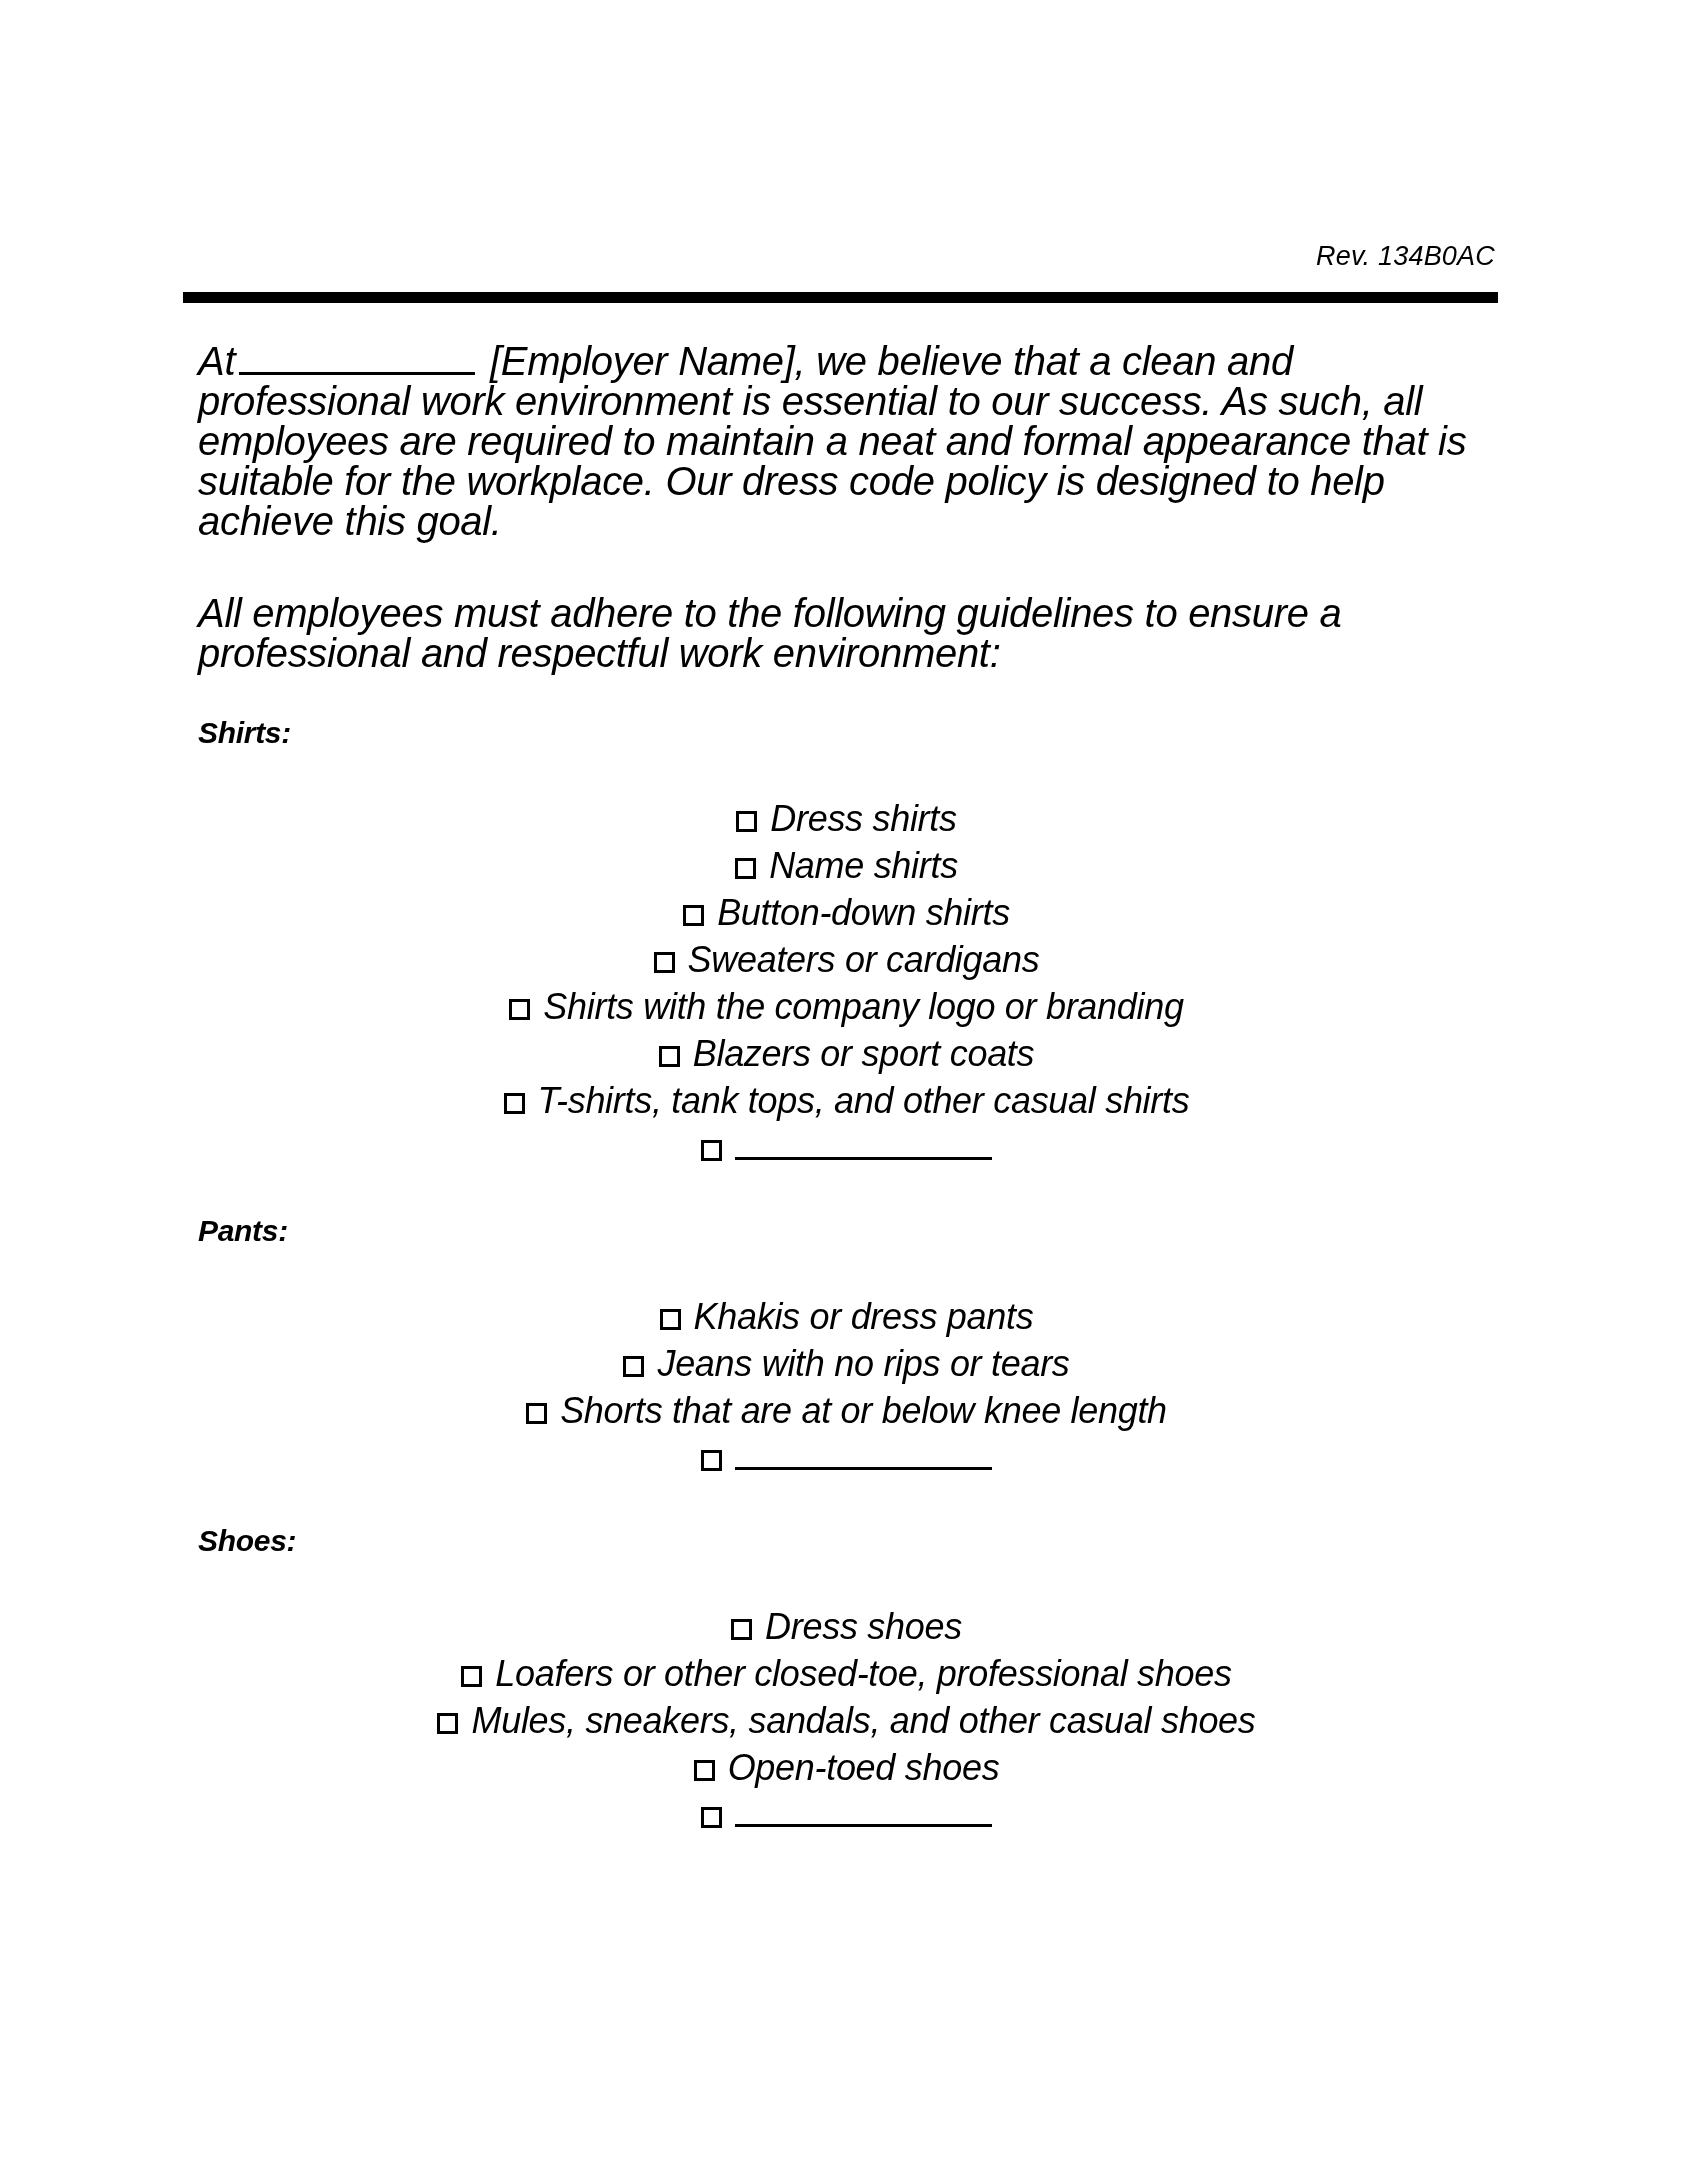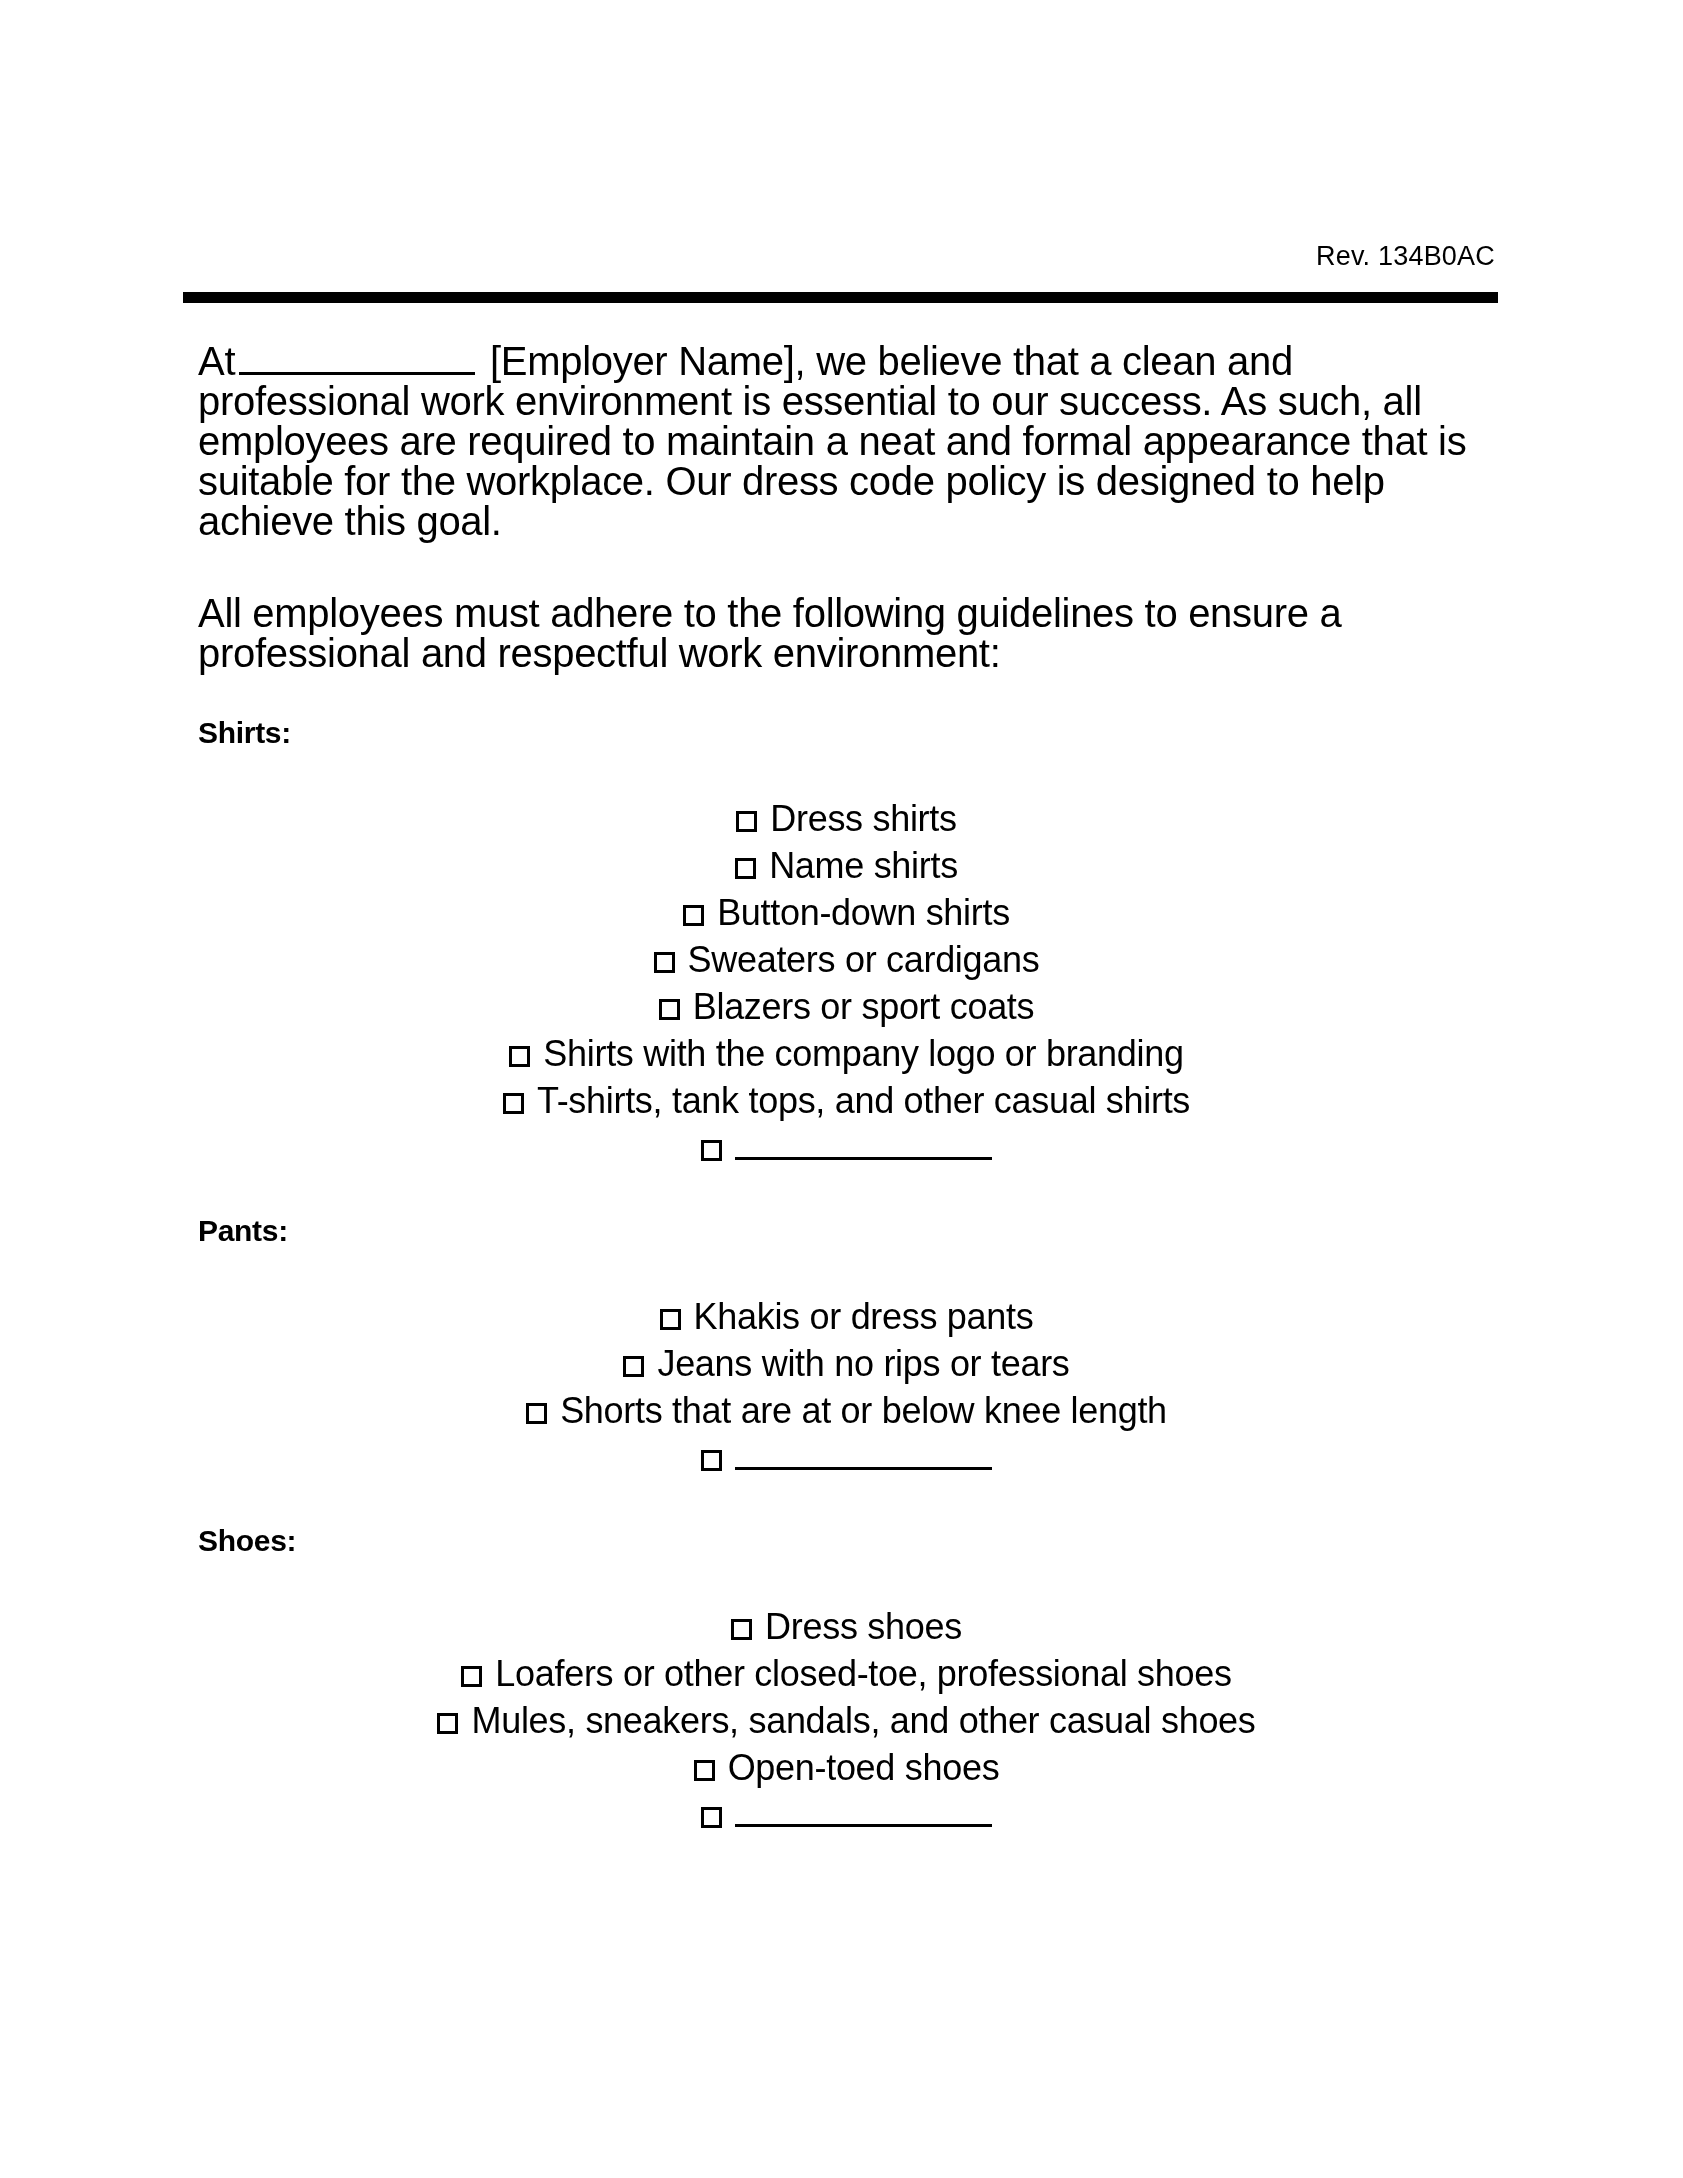--- a/index.html
+++ b/index.html
@@ -4,20 +4,21 @@
 <style>
   html, body { margin: 0; padding: 0; background: #ffffff; }
   .page {
     position: relative;
     width: 1683px;
     height: 2178px;
     background: #ffffff;
     color: #000000;
     font-family: "Liberation Sans", sans-serif;
     overflow: hidden;
+    font-style: italic;
   }
   .content {
     margin: 0 188px 0 198px; 
   }
   .rev {
     padding-top: 241px;
     font-size: 27px;
     line-height: 31px;
     text-align: right;
     letter-spacing: 0.2px;
@@ -101,22 +102,22 @@
     <p class="para first"><span>At</span><span class="fill-inline"></span> <span>[Employer Name], we believe that a clean and professional work environment is essential to our success. As such, all employees are required to maintain a neat and formal appearance that is suitable for the workplace. Our dress code policy is designed to help achieve this goal.</span></p>
 
     <p class="para">All employees must adhere to the following guidelines to ensure a professional and respectful work environment:</p>
 
     <div class="heading">Shirts:</div>
     <div class="checklist">
       <div class="item"><span class="checkbox"></span><span>Dress shirts</span></div>
       <div class="item"><span class="checkbox"></span><span>Name shirts</span></div>
       <div class="item"><span class="checkbox"></span><span>Button-down shirts</span></div>
       <div class="item"><span class="checkbox"></span><span>Sweaters or cardigans</span></div>
+      <div class="item"><span class="checkbox"></span><span>Shirts with the company logo or branding</span></div>
       <div class="item"><span class="checkbox"></span><span>Blazers or sport coats</span></div>
-      <div class="item"><span class="checkbox"></span><span>Shirts with the company logo or branding</span></div>
       <div class="item"><span class="checkbox"></span><span>T-shirts, tank tops, and other casual shirts</span></div>
       <div class="item"><span class="checkbox"></span><span class="fill-line"></span></div>
     </div>
 
     <div class="heading">Pants:</div>
     <div class="checklist">
       <div class="item"><span class="checkbox"></span><span>Khakis or dress pants</span></div>
       <div class="item"><span class="checkbox"></span><span>Jeans with no rips or tears</span></div>
       <div class="item"><span class="checkbox"></span><span>Shorts that are at or below knee length</span></div>
       <div class="item"><span class="checkbox"></span><span class="fill-line"></span></div>

